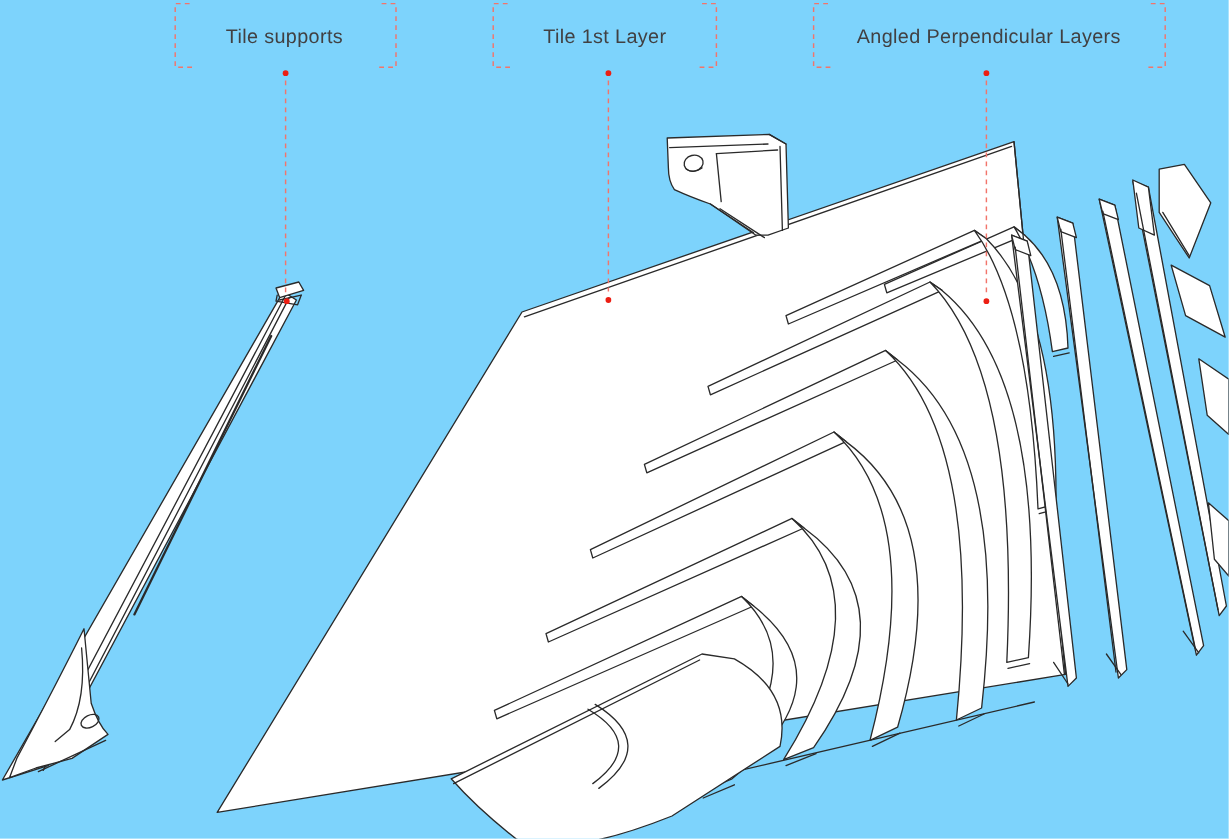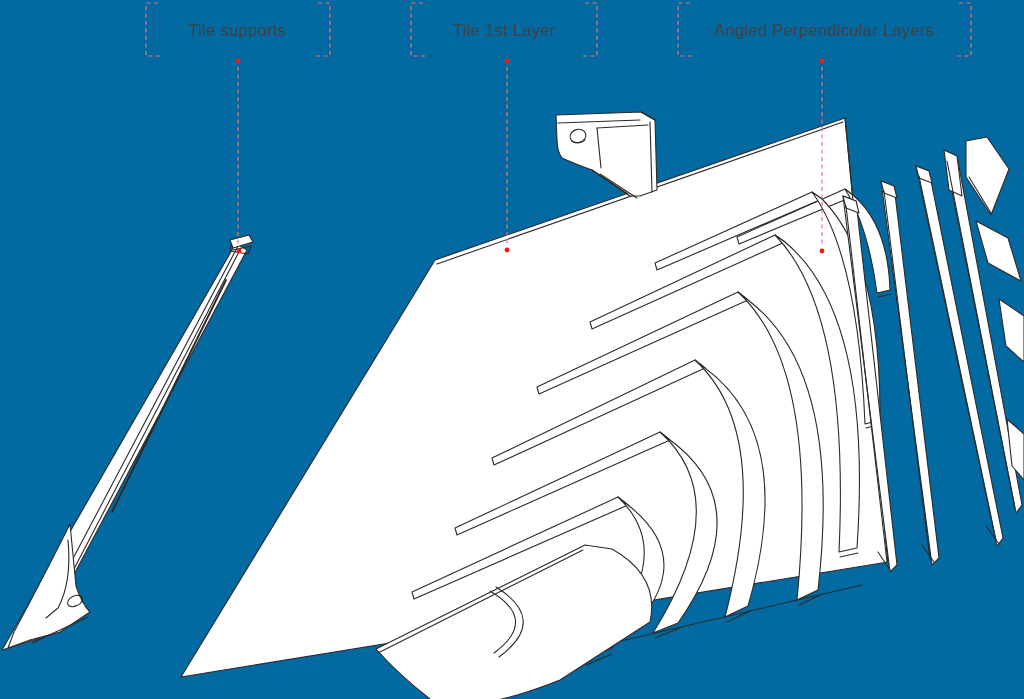--- a/index.html
+++ b/index.html
@@ -1,16 +1,16 @@
 <!DOCTYPE html>
 <html><head>
 <meta charset="utf-8">
 <style>
   html, body { margin: 0; padding: 0; background: #ffffff; }
-  .stage { position: relative; width: 1024px; height: 699px; background: #0369a1; overflow: hidden; }
+  .stage { position: relative; width: 1024px; height: 699px; background: #7dd3fc; overflow: hidden; }
   svg { display: block; }
   text.label {
     font-family: "Liberation Sans", sans-serif;
     font-size: 16.5px;
     letter-spacing: 0.3px;
   }
 </style>
 </head>
 <body>
 

